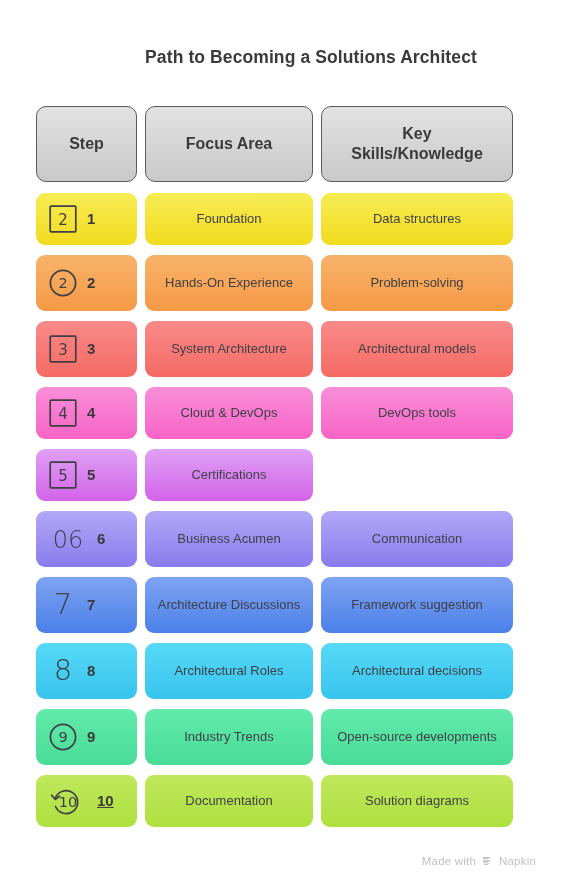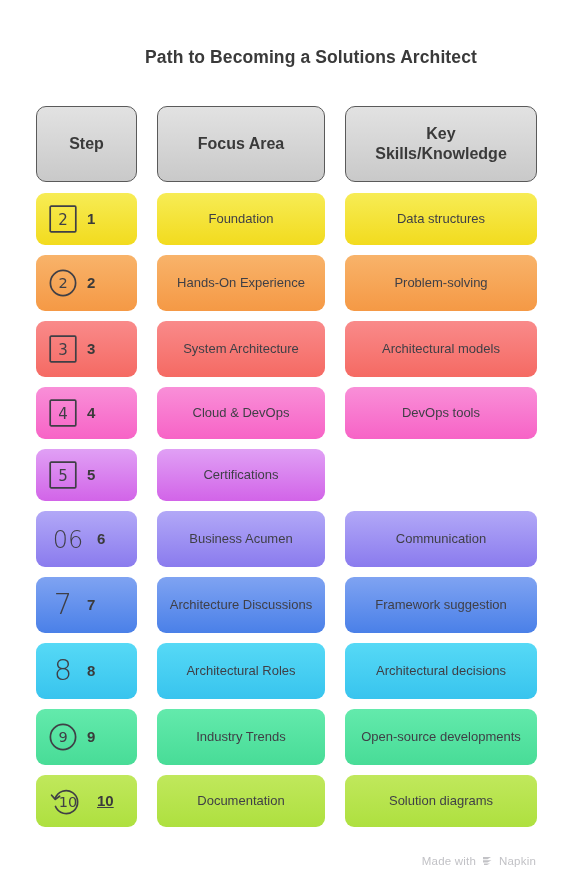--- a/index.html
+++ b/index.html
@@ -34,21 +34,21 @@
     padding-left: 28px;
   }
   .grid {
     position: absolute;
     top: 106px;
     left: 36px;
     width: 487px;
   }
   .row {
     display: flex;
-    gap: 20px;
+    gap: 8px;
     margin-bottom: 10px;
   }
   .cell {
     box-sizing: border-box;
     border-radius: 9px;
     display: flex;
     align-items: center;
     justify-content: center;
     text-align: center;
     font-size: 13px;
@@ -175,21 +175,21 @@
               <svg width="30" height="30" viewBox="0 0 30 30">
                 <rect x="2.2" y="2.2" width="25.6" height="25.6" rx="1" fill="none" stroke="#3f3f46" stroke-width="1.7"></rect>
                 <text x="15" y="20.6" text-anchor="middle" font-family="DejaVu Sans, sans-serif" font-size="15" fill="#3f3f46">3</text>
               </svg>
             </span>
             <span class="step-num">3</span>
           </div>
           <div class="cell col2" style="background: linear-gradient(rgb(249, 138, 138) 0%, rgb(245, 106, 99) 100%);">
             <span>System Architecture</span>
           </div>
-          <div class="cell col3" style="background: linear-gradient(rgb(249, 138, 138) 0%, rgb(245, 106, 99) 100%);">
+          <div class="cell col3" style="background: linear-gradient(rgb(249, 138, 138) 0%, rgb(245, 106, 99) 100%); border-radius: 8px;">
             <span>Architectural models</span>
           </div>
         </div>
         <div class="row data-row">
           <div class="cell col1 step-cell" style="background: linear-gradient(rgb(249, 143, 216) 0%, rgb(247, 99, 198) 100%);">
             <span class="step-icon">
               <svg width="30" height="30" viewBox="0 0 30 30">
                 <rect x="2.2" y="2.2" width="25.6" height="25.6" rx="1" fill="none" stroke="#3f3f46" stroke-width="1.7"></rect>
                 <text x="15" y="20.6" text-anchor="middle" font-family="DejaVu Sans, sans-serif" font-size="15" fill="#3f3f46">4</text>
               </svg>

